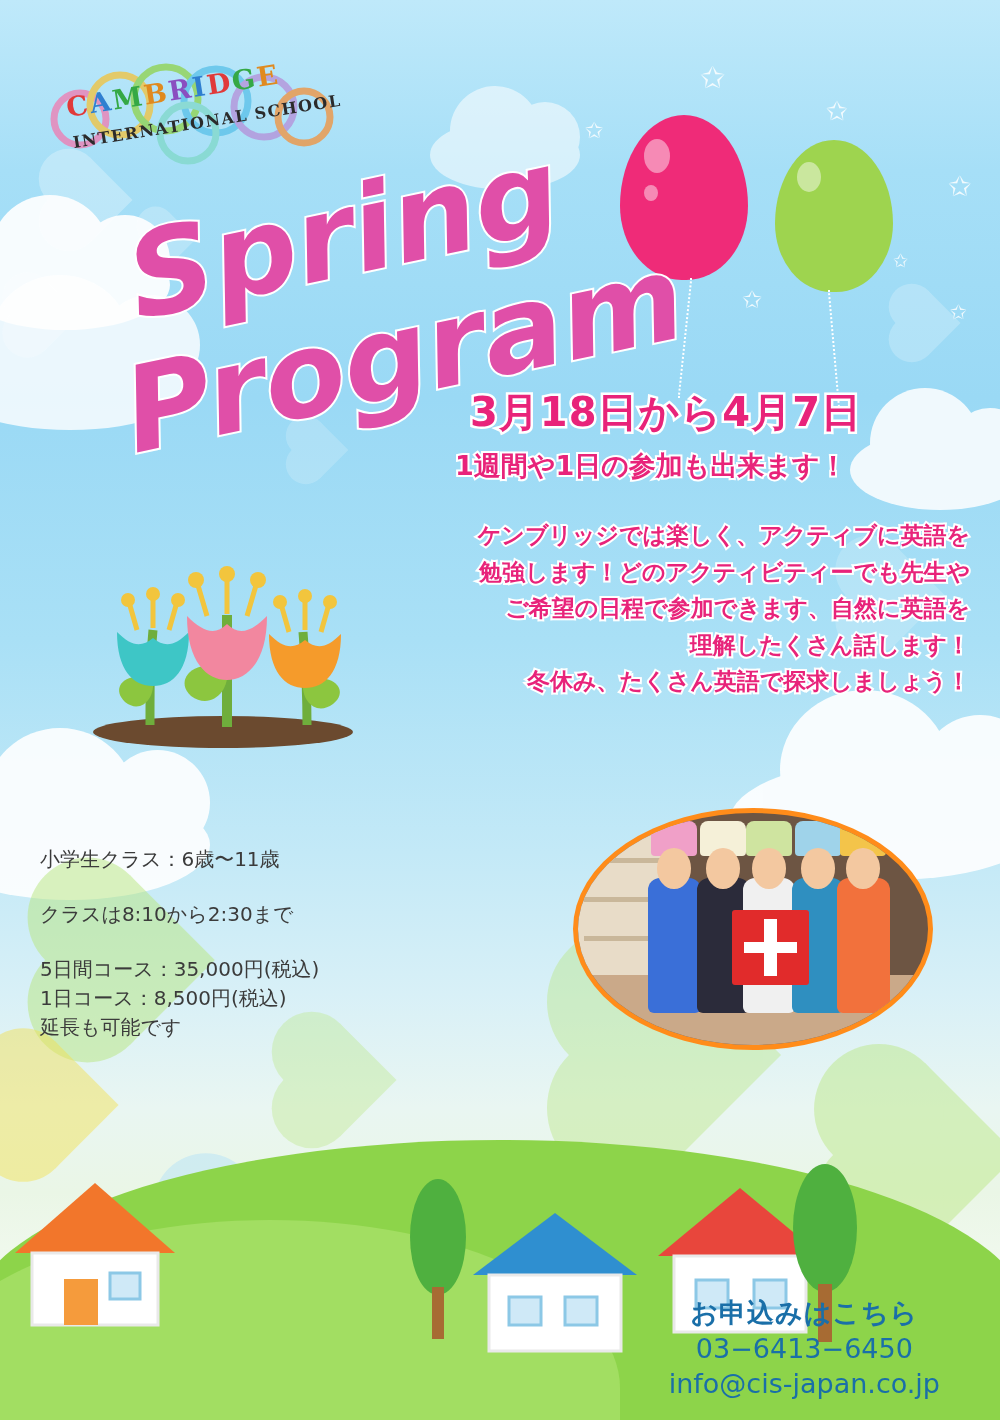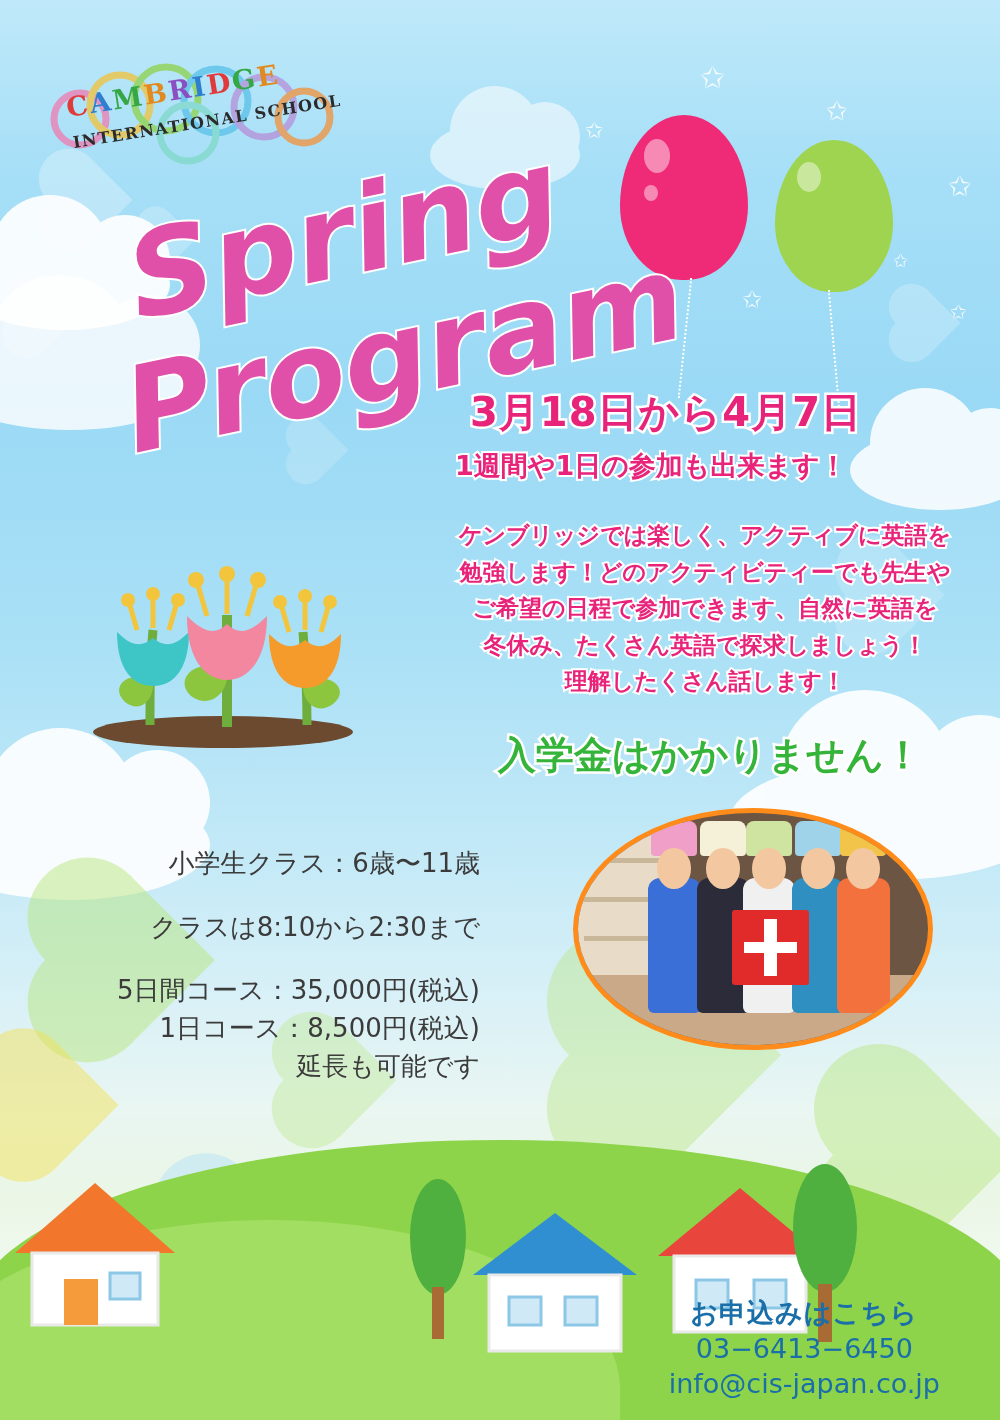--- a/index.html
+++ b/index.html
@@ -117,34 +117,34 @@
     -webkit-text-stroke:5px #ffffff; paint-order:stroke fill;
     letter-spacing:1px;
   }
   .sub-line {
     position:absolute; left:455px; top:448px; width:520px;
     font-size:27px; font-weight:bold; color:#e8237a;
     -webkit-text-stroke:4px #ffffff; paint-order:stroke fill;
   }
   .body-copy {
     position:absolute; left:440px; top:518px; width:530px;
-    text-align:center; font-size:23px; font-weight:bold; line-height:1.5;
+    text-align:right; font-size:23px; font-weight:bold; line-height:1.5;
     color:#e8237a; -webkit-text-stroke:4px #ffffff; paint-order:stroke fill;
   }
   .body-copy div { margin-bottom:2px; }
   .free-line {
     position:absolute; left:450px; top:730px; width:520px; text-align:center;
     font-size:38px; font-weight:bold; color:#35b43a;
     -webkit-text-stroke:5px #ffffff; paint-order:stroke fill;
   }
 
   
   .details {
     position:absolute; left:40px; top:845px; width:440px;
-    text-align:right; color:#3b3b3b; font-size:26px; line-height:1.45;
+    text-align:left; color:#3b3b3b; font-size:20px; line-height:1.45;
     font-family:"DejaVu Sans", sans-serif;
   }
   .details .grp { margin-bottom:26px; }
   .details .grp.last { margin-bottom:0; }
 
   
   .photo {
     position:absolute; left:573px; top:808px; width:350px; height:232px;
     border-radius:50%; overflow:hidden;
     border:5px solid #ff8c1a;
@@ -252,25 +252,24 @@
     </div>
   </div>
 
   <div class="date-line jp">3月18日から4月7日</div>
   <div class="sub-line jp">1週間や1日の参加も出来ます！</div>
 
   <div class="body-copy jp">
     <div>ケンブリッジでは楽しく、アクティブに英語を</div>
     <div>勉強します！どのアクティビティーでも先生や</div>
     <div>ご希望の日程で参加できます、自然に英語を</div>
+    <div>理解したくさん話します！</div>
     <div>冬休み、たくさん英語で探求しましょう！</div>
-    <div>理解したくさん話します！</div>
-  </div>
-
-  <div class="free-line jp">入学金はかかりません！</div>
+  </div>
+
 
   <svg style="position:absolute;left:55px;top:520px;" width="330" height="230" viewBox="0 0 330 230">
     <ellipse cx="168" cy="212" rx="130" ry="16" fill="#6b4a2f"></ellipse>
 
     <path d="M95 205 C95 160 95 140 98 110" stroke="#6fae3c" stroke-width="9" fill="none"></path>
     <path d="M172 207 C172 155 172 130 172 95" stroke="#6fae3c" stroke-width="10" fill="none"></path>
     <path d="M252 205 C252 160 250 140 248 112" stroke="#6fae3c" stroke-width="9" fill="none"></path>
     <path d="M98 160 C70 150 55 168 70 182 C85 194 100 180 98 160Z" fill="#8cc63f"></path>
     <path d="M172 150 C140 136 118 160 136 176 C155 190 175 172 172 150Z" fill="#8cc63f"></path>
     <path d="M248 162 C276 150 296 170 278 184 C262 196 246 182 248 162Z" fill="#8cc63f"></path>

